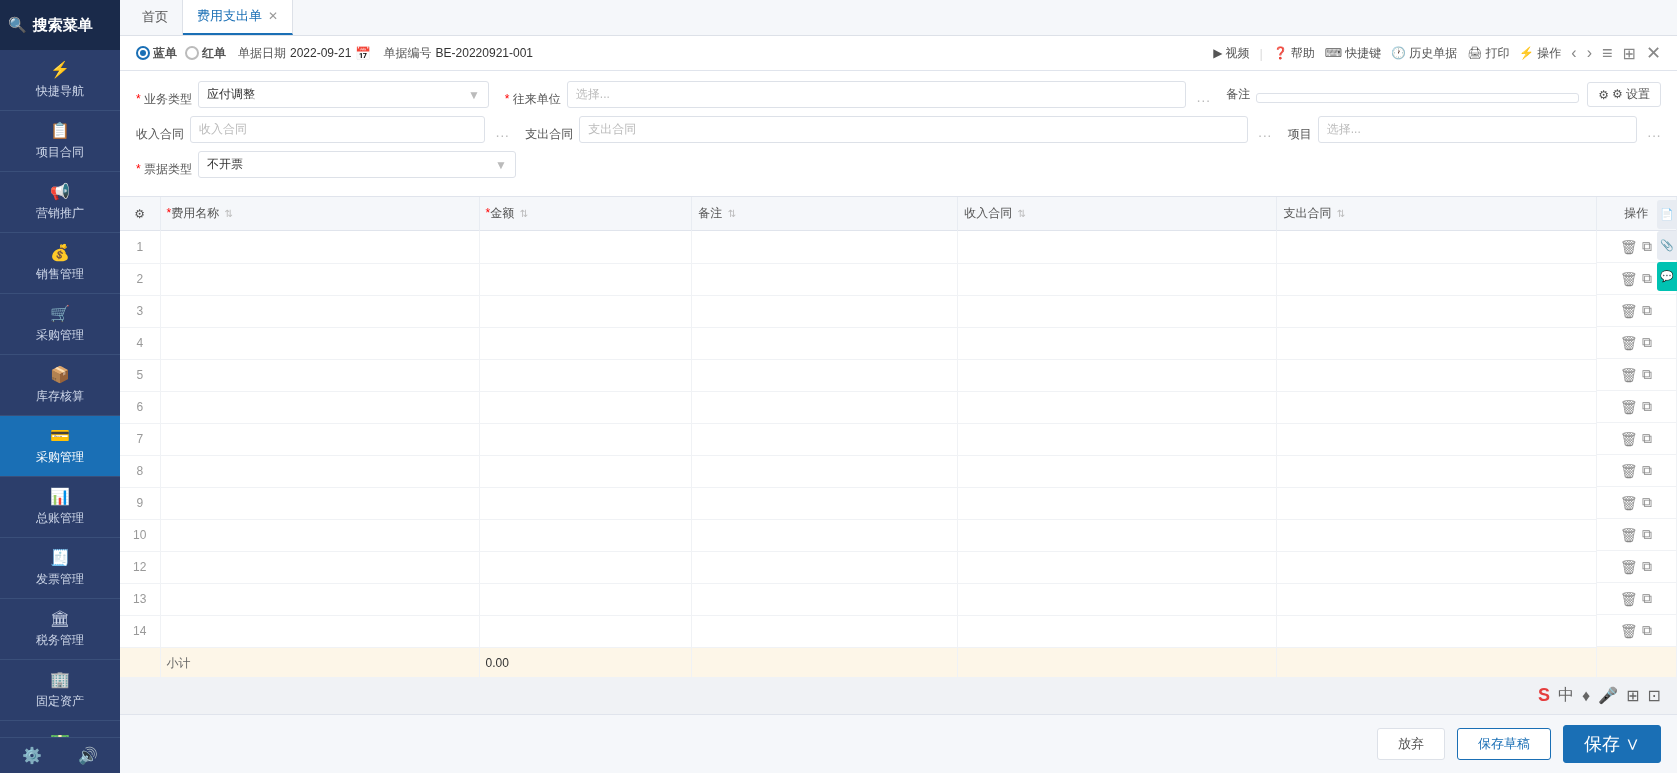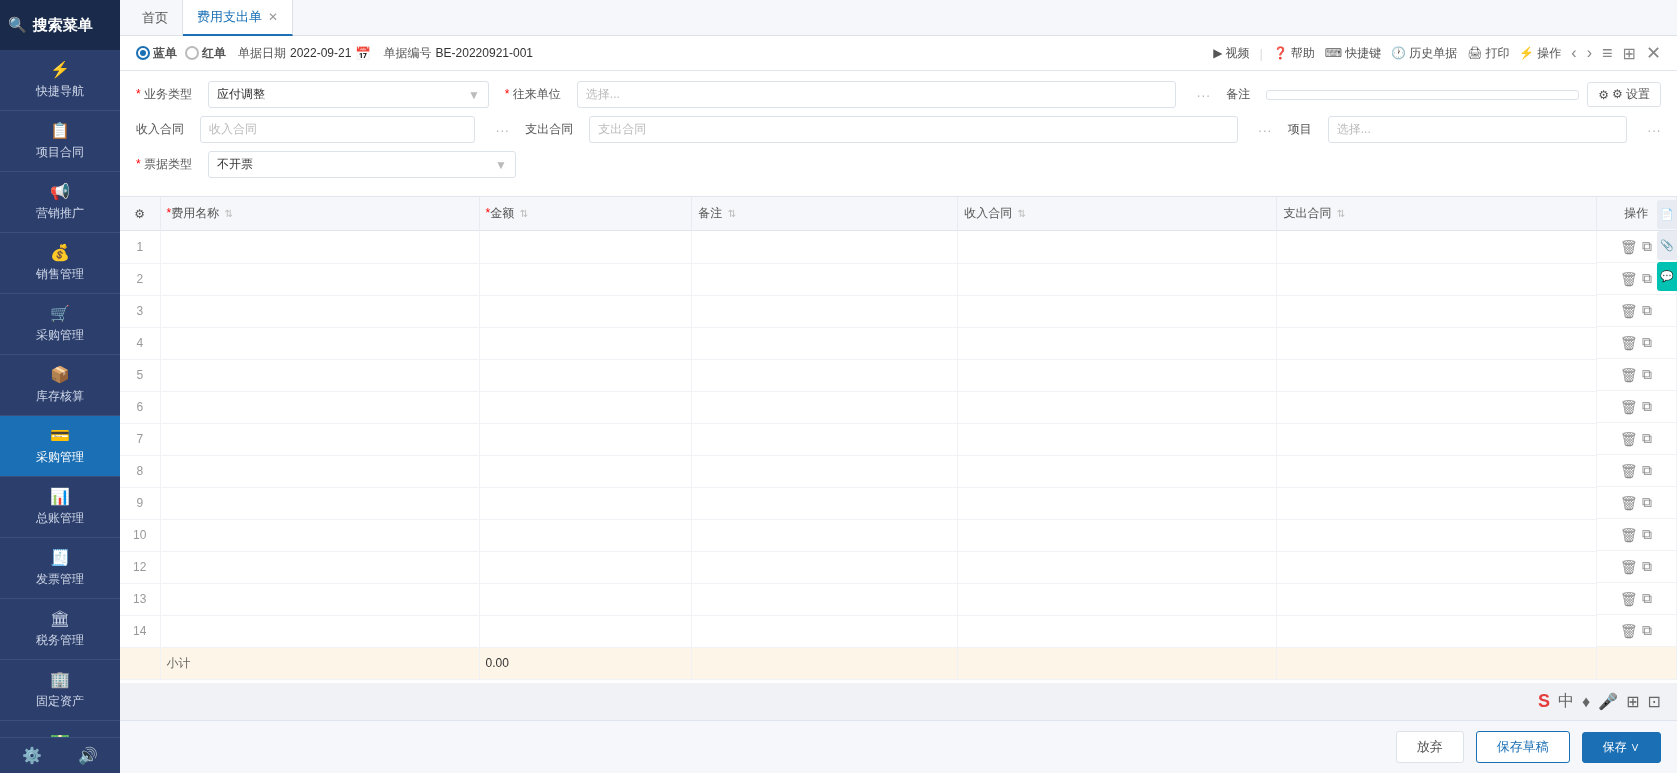--- a/index.html
+++ b/index.html
@@ -55,21 +55,21 @@
       display: flex;
       flex-direction: column;
       background: #f0f2f5;
       overflow: hidden;
     }
 
     
     .tab-bar {
       background: #f5f7fa;
       display: flex;
-      align-items: center;
+      align-items: flex-end;
       border-bottom: 1px solid #dde1e8;
       height: 36px;
       padding: 0 8px;
     }
     .tab {
       display: flex;
       align-items: center;
       padding: 0 14px;
       height: 36px;
       cursor: pointer;
@@ -109,22 +109,22 @@
     }
     .form-row {
       display: flex;
       align-items: center;
       gap: 0;
       margin-bottom: 8px;
       flex-wrap: nowrap;
     }
     .form-field {
       display: flex;
-      align-items: center;
-      gap: 16px;
+      align-items: flex-end;
+      gap: 6px;
       flex: 1;
       min-width: 0;
     }
     .form-label {
       font-size: 12px;
       color: #555;
       white-space: nowrap;
       flex-shrink: 0;
     }
     .form-label.required::before { content: '* '; color: red; }
@@ -246,21 +246,21 @@
       padding: 6px 20px;
       font-size: 13px;
       cursor: pointer;
       color: #1a6fb5;
     }
     .btn-save {
       background: #1a6fb5;
       border: 1px solid #1a6fb5;
       border-radius: 3px;
       padding: 6px 20px;
-      font-size: 12px;
+      font-size: 18px;
       cursor: pointer;
       color: #fff;
       display: flex;
       align-items: center;
       gap: 4px;
     }
     .float-tab {
       width: 20px;
       background: #e8ecf2;
       border-radius: 3px 0 0 3px;

